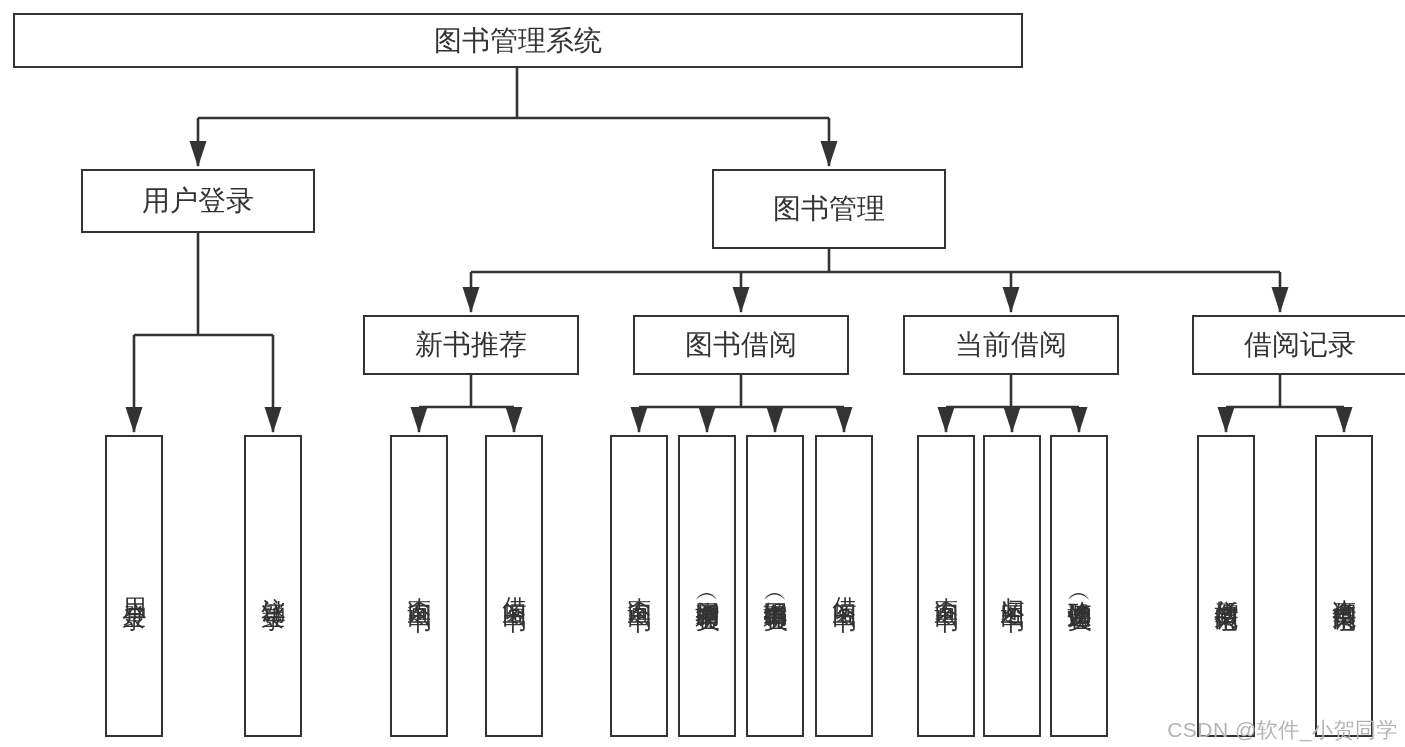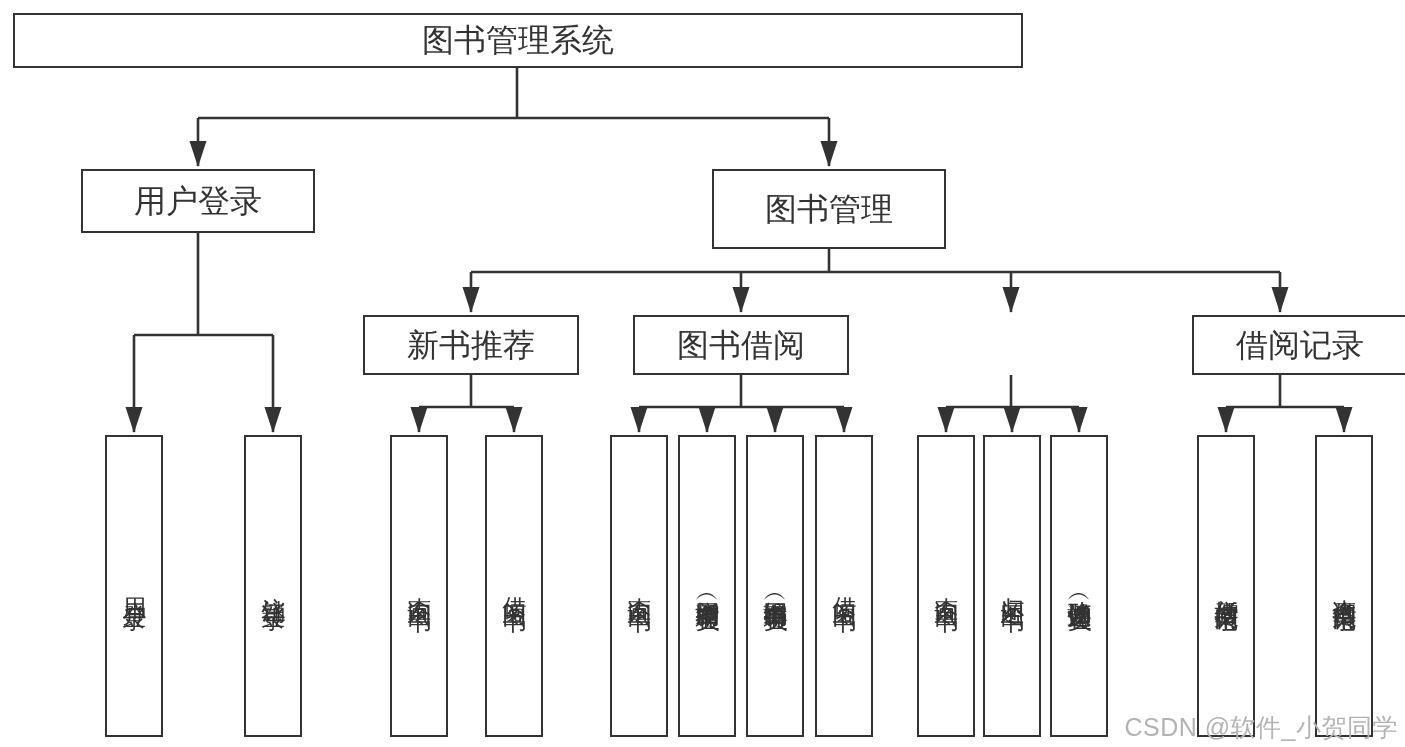--- a/index.html
+++ b/index.html
@@ -23,35 +23,35 @@
   }
   .node {
     position: absolute;
     box-sizing: border-box;
     border: 2.6px solid #333333;
     background: #ffffff;
     color: #333333;
     display: flex;
     align-items: center;
     justify-content: center;
-    font-size: 32px;
+    font-size: 28px;
     text-align: center;
     line-height: 1.2;
   }
   .leaf {
     writing-mode: vertical-rl;
     text-orientation: mixed;
     letter-spacing: 4px;
     font-size: 24px;
   }
   .watermark {
     position: absolute;
     right: 7px;
     bottom: 3px;
-    font-size: 25px;
+    font-size: 21px;
     letter-spacing: 0.5px;
     color: #b3b3b3;
     white-space: nowrap;
   }
 </style>
 </head>
 <body>
 
 <div class="canvas">
 
@@ -117,20 +117,21 @@
     </g>
   </svg>
 
   <div class="node" style="left:13px; top:13px; width:1010px; height:55px;">图书管理系统</div>
 
   <div class="node" style="left:81px; top:169px; width:234px; height:64px;">用户登录</div>
   <div class="node" style="left:712px; top:169px; width:234px; height:80px;">图书管理</div>
 
   <div class="node" style="left:363px; top:315px; width:216px; height:60px;">新书推荐</div>
   <div class="node" style="left:633px; top:315px; width:216px; height:60px;">图书借阅</div>
+  <div class="node" style="left:903px; top:315px; width:216px; height:60px;">当前借阅</div>
   <div class="node" style="left:1172px; top:315px; width:216px; height:60px;margin-left:20px;">借阅记录</div>
 
   <div class="node leaf" style="left:105px; top:435px; width:58px; height:302px;">用户登录</div>
   <div class="node leaf" style="left:244px; top:435px; width:58px; height:302px;">注销登录</div>
 
   <div class="node leaf" style="left:390px; top:435px; width:58px; height:302px;">查询图书</div>
   <div class="node leaf" style="left:485px; top:435px; width:58px; height:302px;">借阅图书</div>
 
   <div class="node leaf" style="left:610px; top:435px; width:58px; height:302px;">查询图书</div>
   <div class="node leaf" style="left:678px; top:435px; width:58px; height:302px; letter-spacing:1px;">新增图书（管理员）</div>

